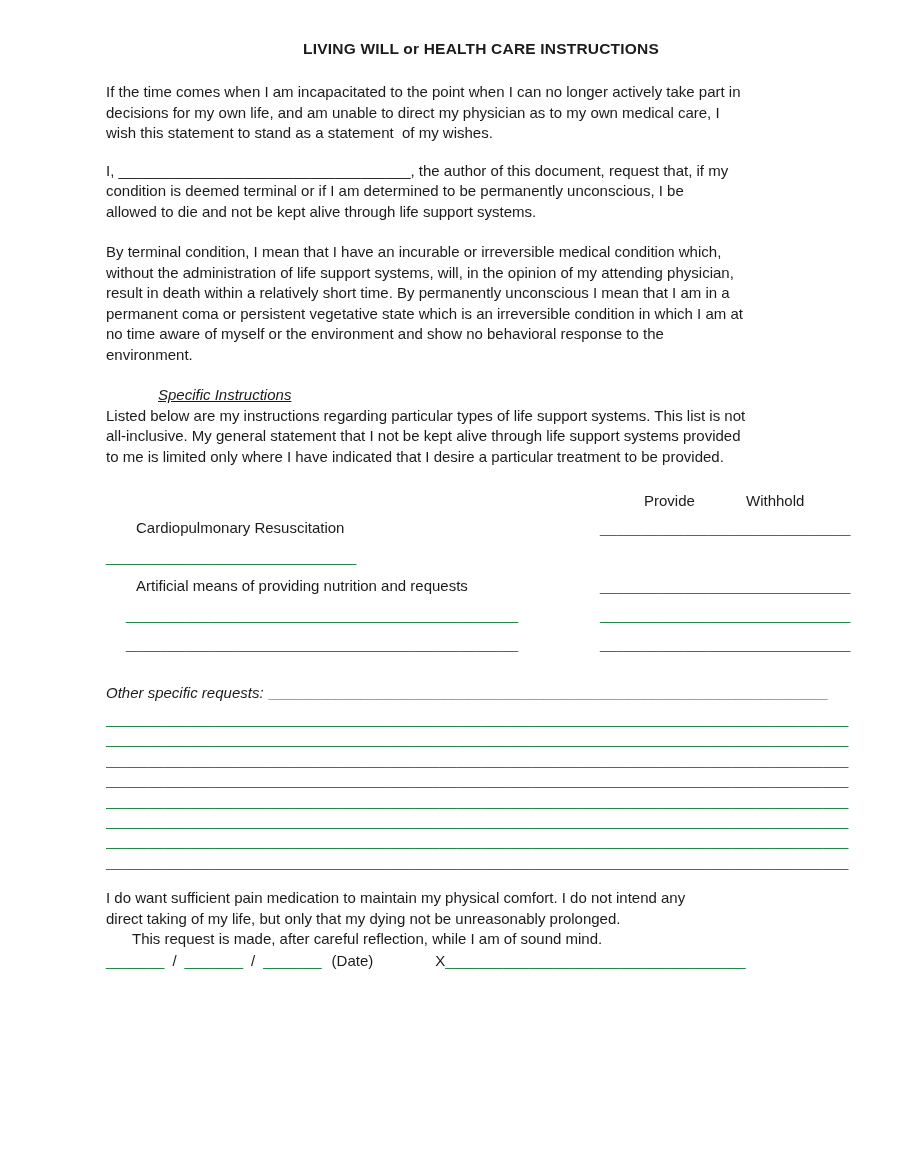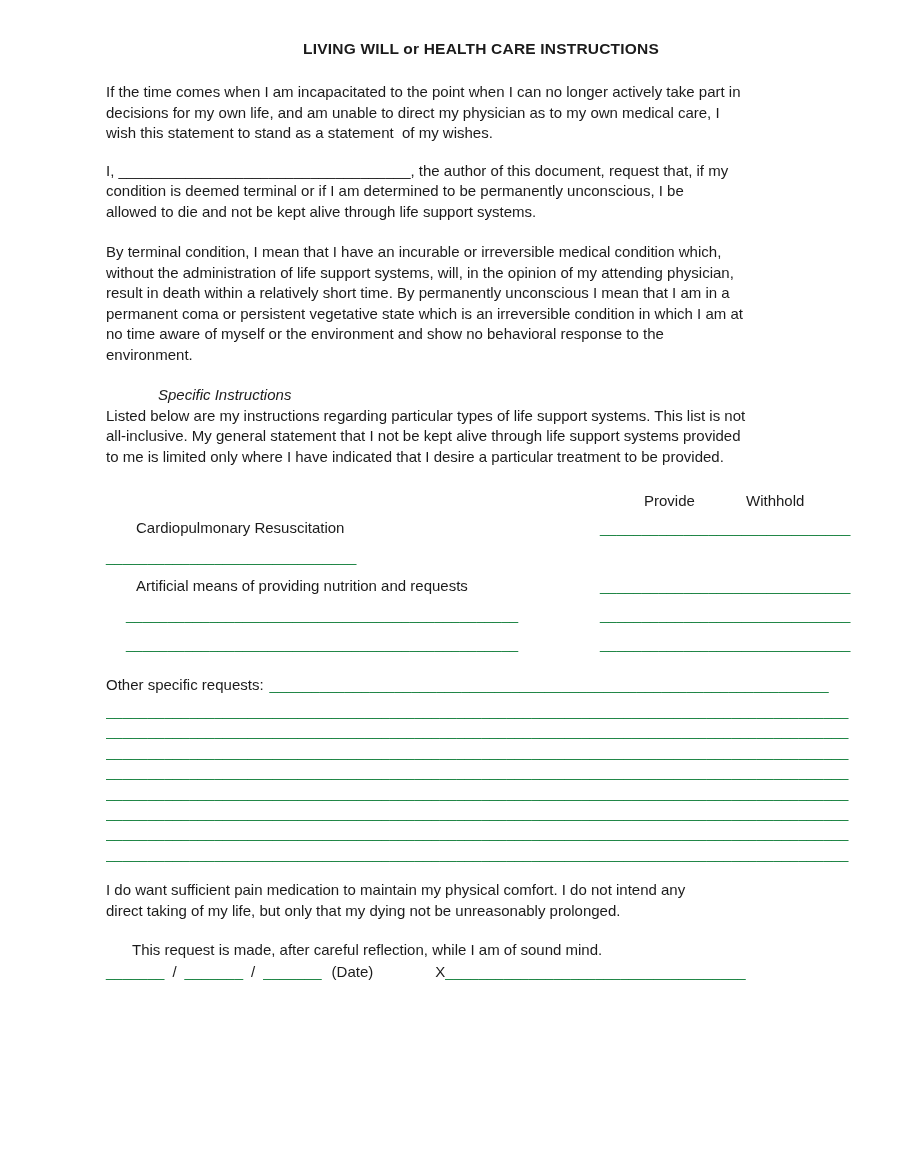--- a/index.html
+++ b/index.html
@@ -25,24 +25,24 @@
     letter-spacing: 0.2px;
   }
   .para {
     margin: 0;
     line-height: 20.5px;
     white-space: pre-wrap;
   }
   .bold { font-weight: normal; }
   .italic { font-style: italic; }
   .mt17 { margin-top: 17px; }
-  .mt19 { margin-top: 19px; }
+  .mt19 { }
   .mt20 { margin-top: 20px; }
   .mt16 { margin-top: 16px; }
-  .indent-heading { padding-left: 52px; }
+  .indent-heading { padding-left: 52px; text-decoration: underline; }
   .indent-sentence { padding-left: 26px; }
 
   
   .tbl-header {
     position: relative;
     height: 21px;
     margin-top: 25px;
   }
   .tbl-header .col {
     position: absolute;
@@ -64,21 +64,21 @@
     padding-left: 30px;
     white-space: nowrap;
   }
   .tlabel.blank-cell { padding-left: 20px; }
   .blank {
     color: #15803d;
     white-space: nowrap;
     letter-spacing: 0;
   }
   
-  .other-row { margin-top: 16px; line-height: 21px; white-space: nowrap; }
+  .other-row { margin-top: 24px; line-height: 21px; white-space: nowrap; font-style: italic; }
   .other-row .blank { margin-left: 6px; }
   .fullline {
     height: 20.4px;
     line-height: 20.4px;
     white-space: nowrap;
     overflow: hidden;
   }
   .fulllines-block { margin-top: 6px; }
 
   

